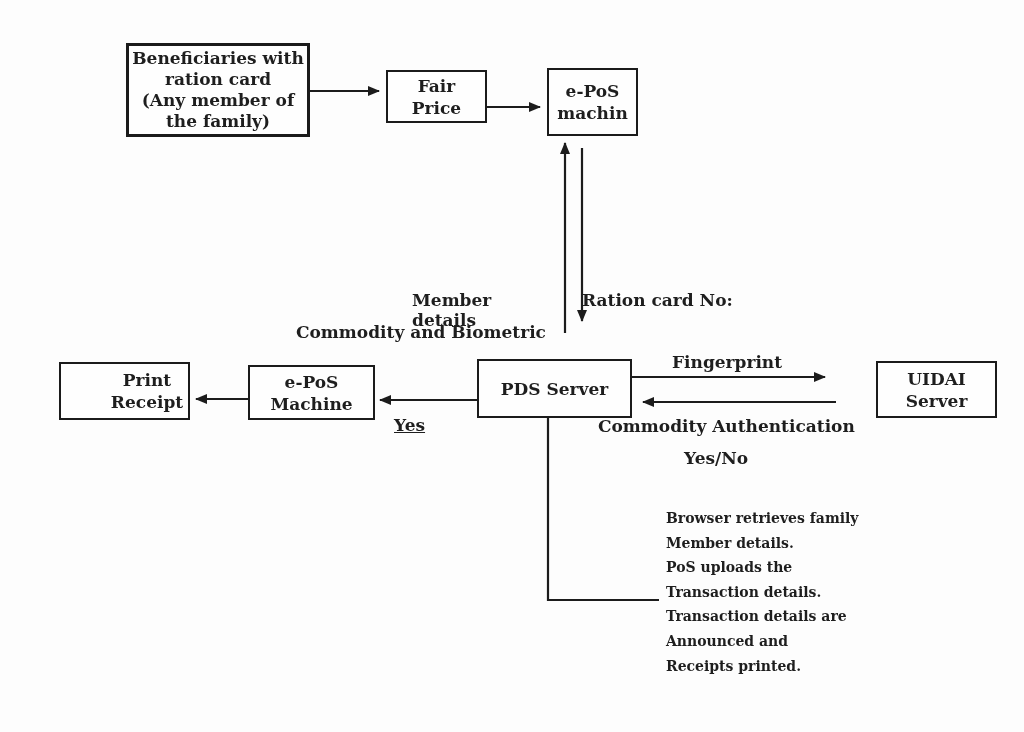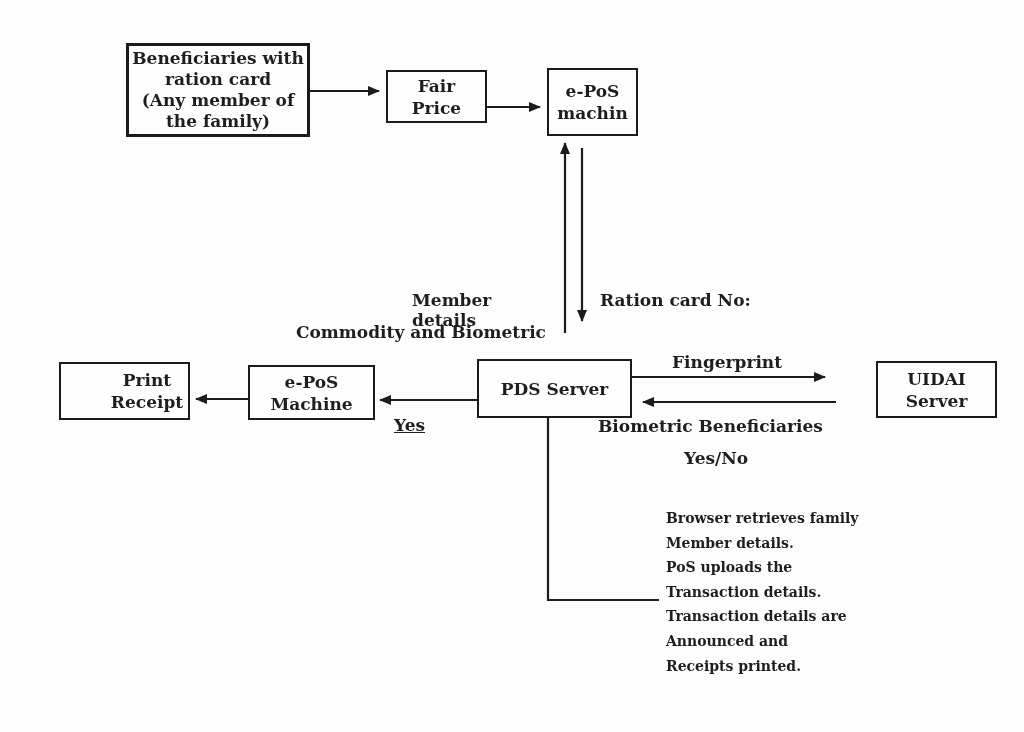--- a/index.html
+++ b/index.html
@@ -94,25 +94,25 @@
   <div class="node" style="left:248px; top:365px; width:127px; height:55px;">e-PoS
 Machine</div>
 
   <div class="node" style="left:59px; top:362px; width:131px; height:58px;padding-left:45px;">Print
 Receipt</div>
 
   <div class="lbl" style="left:412px; top:290px; width:136px; text-align:left;">Member details</div>
 
   <div class="lbl" style="left:296px; top:322px;">Commodity and Biometric</div>
 
-  <div class="lbl" style="left:600px; top:290px;">Ration card No:</div>
+  <div class="lbl" style="left:582px; top:290px;">Ration card No:</div>
 
   <div class="lbl" style="left:672px; top:352px;">Fingerprint</div>
 
-  <div class="lbl" style="left:598px; top:416px;">Biometric Beneficiaries</div>
+  <div class="lbl" style="left:598px; top:416px;">Commodity Authentication</div>
 
   <div class="lbl" style="left:684px; top:448px;">Yes/No</div>
 
   <div class="lbl" style="left:394px; top:415px;text-decoration:underline;">Yes</div>
 
   <div class="note" style="left:666px; top:506px;">Browser retrieves family
 Member details.
 PoS uploads the
 Transaction details.
 Transaction details are

